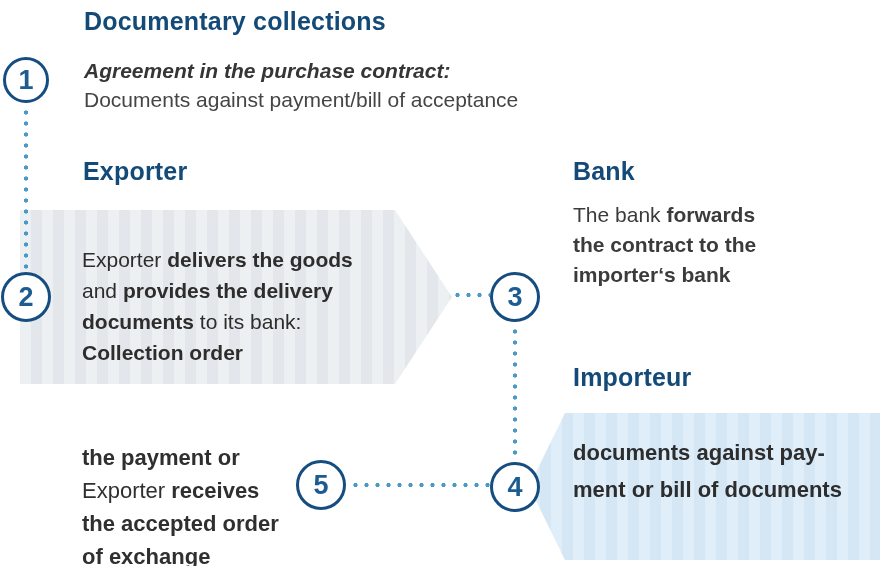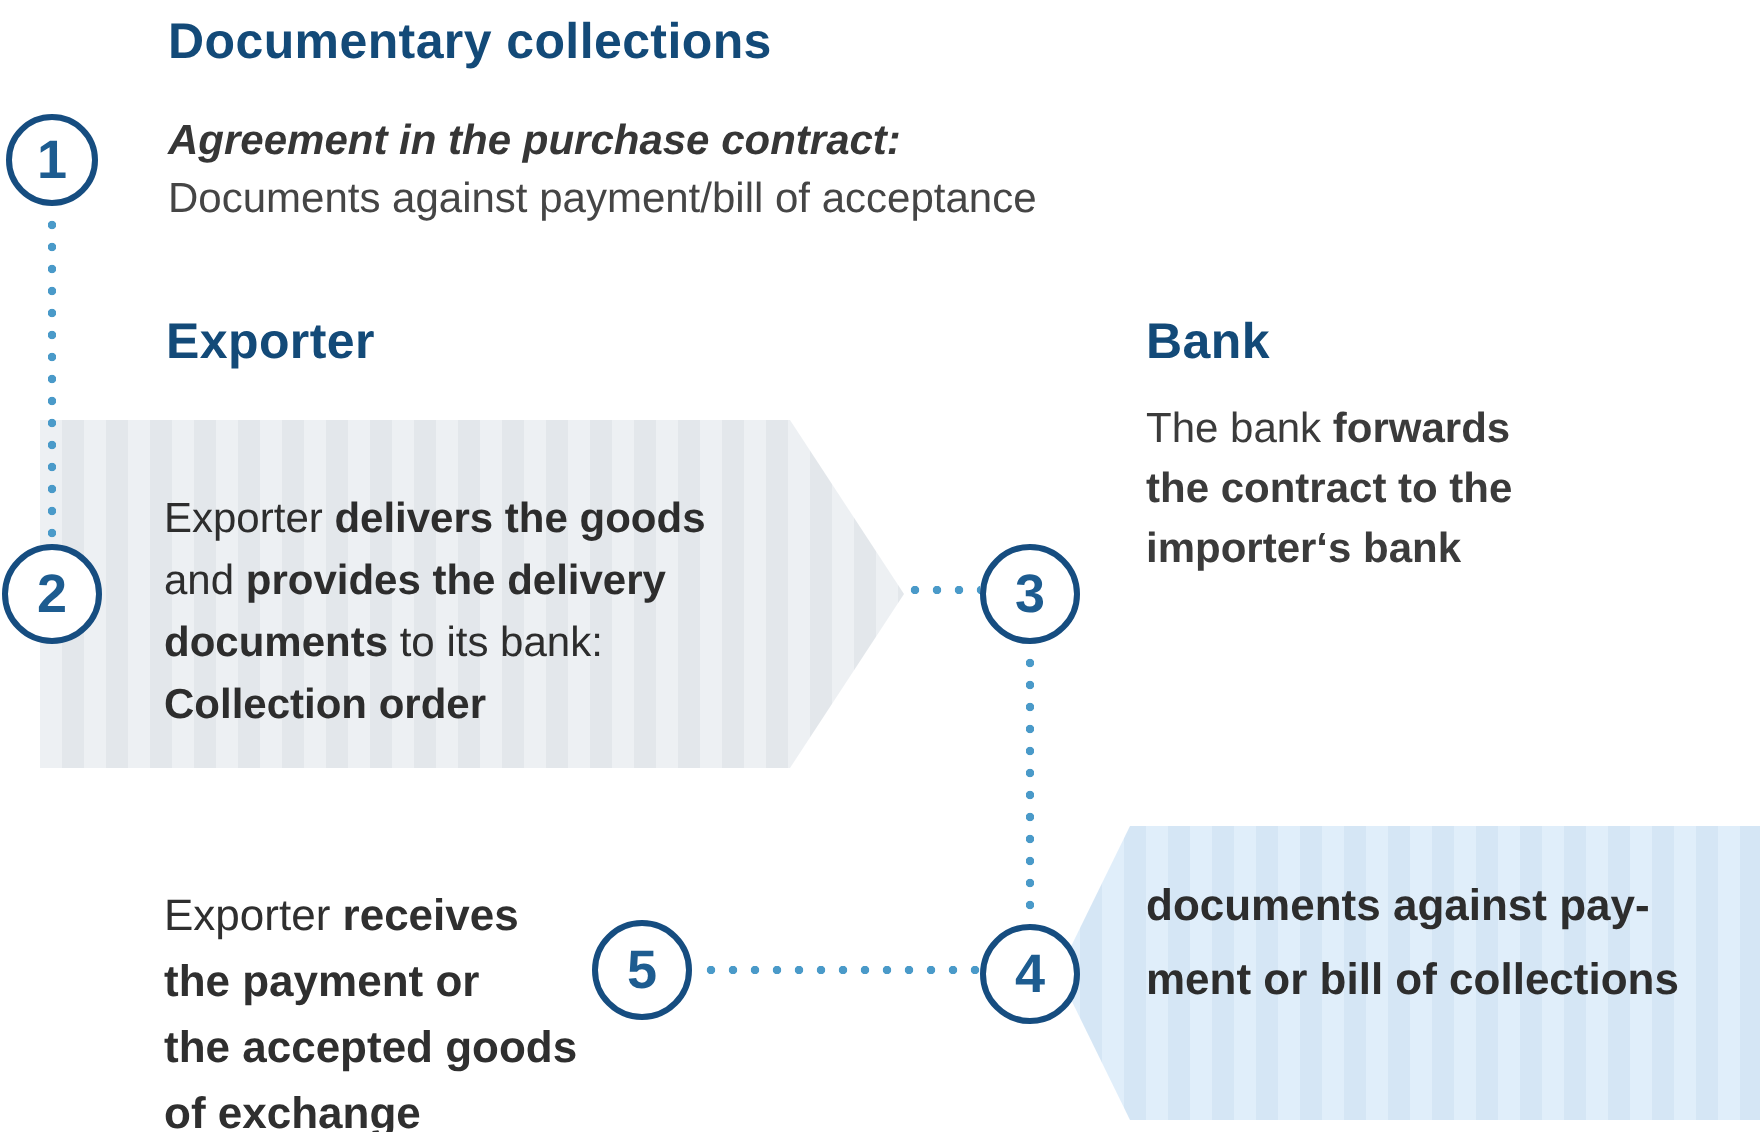--- a/index.html
+++ b/index.html
@@ -82,43 +82,44 @@
     <div class="s-reg">Documents against payment/bill of acceptance</div>
   </div>
 
   <div class="abs dots-v d-1-2"></div>
   <div class="abs dots-h d-tip-3"></div>
   <div class="abs dots-v d-3-4"></div>
   <div class="abs dots-h d-5-4"></div>
 
   <div class="abs section-heading h-exporter">Exporter</div>
   <div class="abs section-heading h-bank">Bank</div>
+  <div class="abs section-heading h-importeur">Importeur</div>
 
   <div class="abs arrow-right">
     <div><span class="r">Exporter </span><span class="b">delivers the goods</span></div>
     <div><span class="r">and </span><span class="b">provides the delivery</span></div>
     <div><span class="b">documents</span><span class="r"> to its bank:</span></div>
     <div><span class="b">Collection order</span></div>
   </div>
 
   <div class="abs bank-text">
     <div><span class="r">The bank </span><span class="b">forwards</span></div>
     <div><span class="b">the contract to the</span></div>
     <div><span class="b">importer‘s bank</span></div>
   </div>
 
   <div class="abs arrow-left">
     <div><span class="b">documents against pay-</span></div>
-    <div><span class="b">ment or bill of collections</span></div>
+    <div><span class="b">ment or bill of documents</span></div>
   </div>
 
   <div class="abs receive-box">
+    <div><span class="b">the payment or</span></div>
     <div><span class="r">Exporter </span><span class="b">receives</span></div>
-    <div><span class="b">the payment or</span></div>
-    <div><span class="b">the accepted goods</span></div>
+    <div><span class="b">the accepted order</span></div>
     <div><span class="b">of exchange</span></div>
   </div>
 
   <div class="abs step-circle c1">1</div>
   <div class="abs step-circle c2">2</div>
   <div class="abs step-circle c3">3</div>
   <div class="abs step-circle c4">4</div>
   <div class="abs step-circle c5">5</div>
 
 </div>

